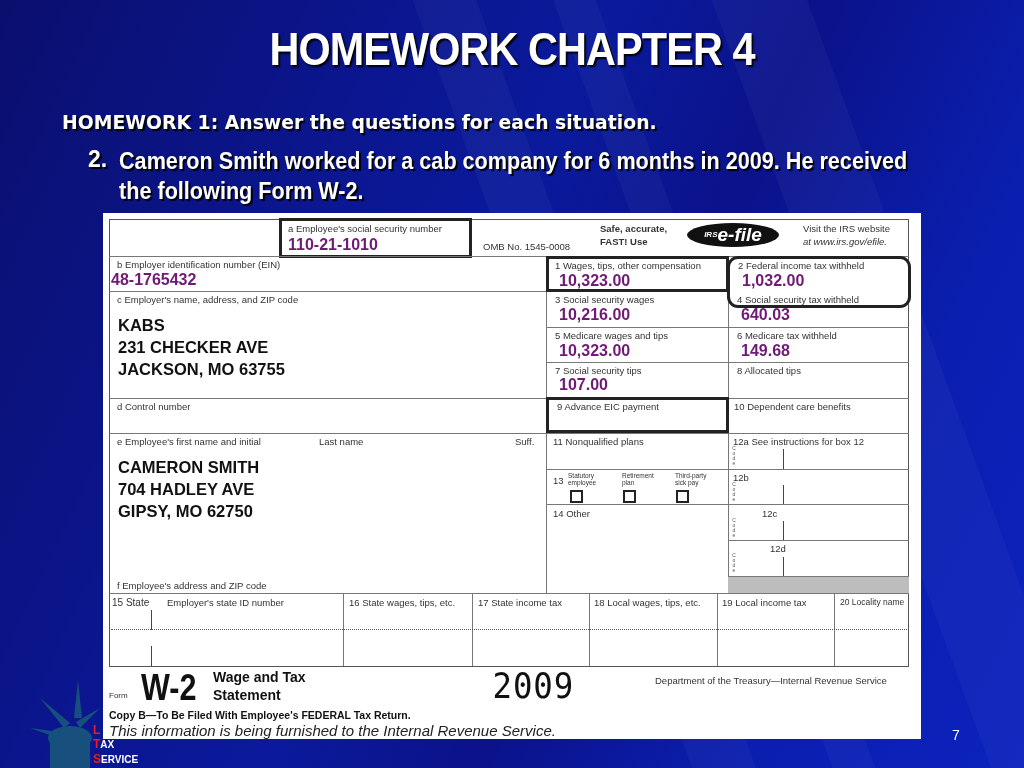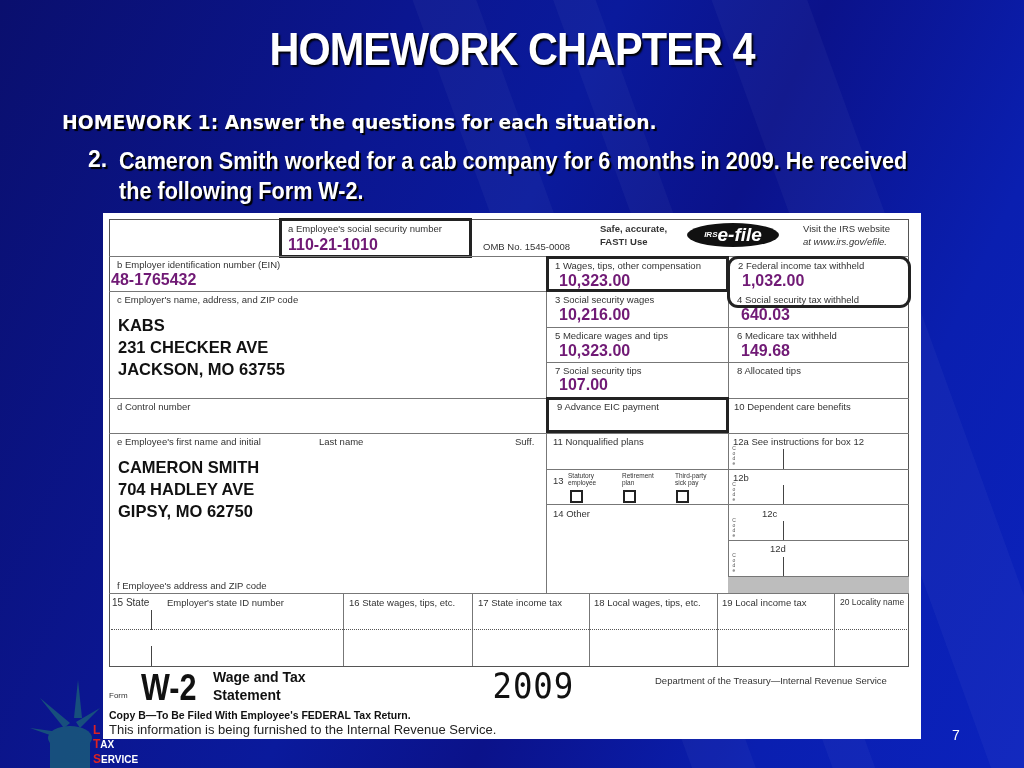--- a/index.html
+++ b/index.html
@@ -185,21 +185,21 @@
   <div class="lbl" style="left:737px;top:384px;font-size:8.5px;">20 Locality name</div>
   <div class="dotted" style="left:8px;top:416px;width:796px;"></div>
 
   <div class="lbl" style="left:6px;top:478px;font-size:8px;">Form</div>
   <div class="w2">W-2</div>
   <div class="lbl" style="left:110px;top:456px;font-size:14px;font-weight:bold;color:#111;">Wage and Tax</div>
   <div class="lbl" style="left:110px;top:474px;font-size:14px;font-weight:bold;color:#111;">Statement</div>
   <div class="year">2009</div>
   <div class="lbl" style="left:552px;top:462px;">Department of the Treasury—Internal Revenue Service</div>
   <div class="lbl" style="left:6px;top:496px;font-size:10.5px;font-weight:bold;color:#111;">Copy B—To Be Filed With Employee's FEDERAL Tax Return.</div>
-  <div class="lbl" style="left:6px;top:509px;font-size:13px;color:#222;">This information is being furnished to the Internal Revenue Service.</div>
+  <div class="lbl" style="left:6px;top:509px;font-size:15px;color:#222;font-style:italic;">This information is being furnished to the Internal Revenue Service.</div>
 </div>
 
 <svg class="logo" viewBox="0 0 70 90">
   <g fill="#1a5a7a" opacity="0.85">
     <polygon points="48,2 52,40 44,40"></polygon>
     <polygon points="10,20 40,45 34,50"></polygon>
     <polygon points="0,50 36,55 34,62"></polygon>
     <polygon points="70,30 50,50 46,44"></polygon>
     <ellipse cx="40" cy="60" rx="22" ry="12"></ellipse>
     <rect x="20" y="64" width="40" height="26"></rect>

